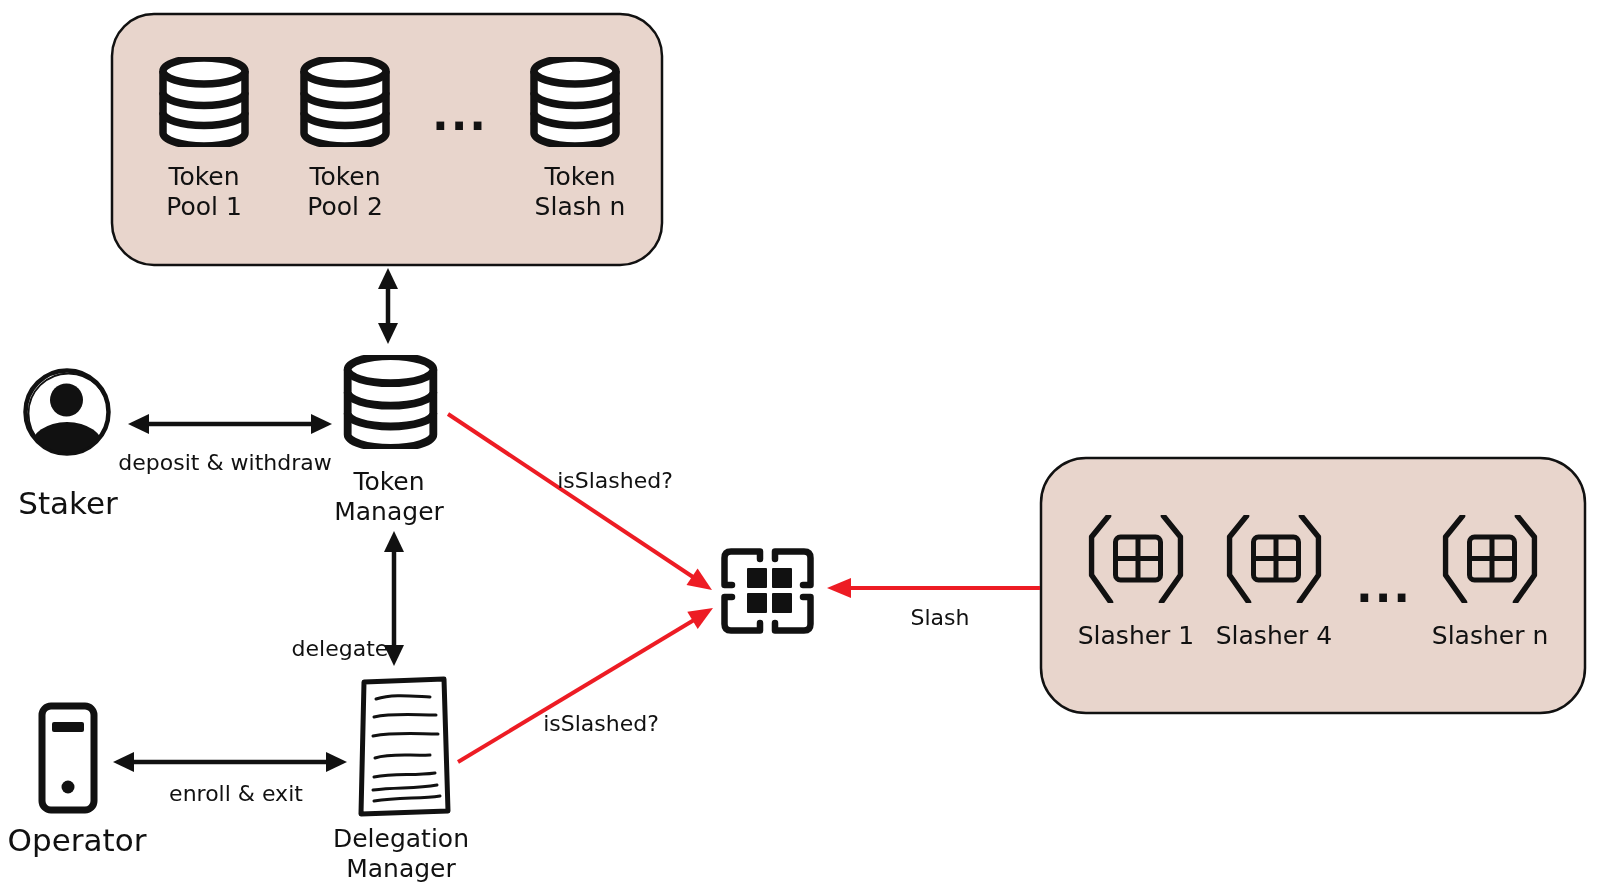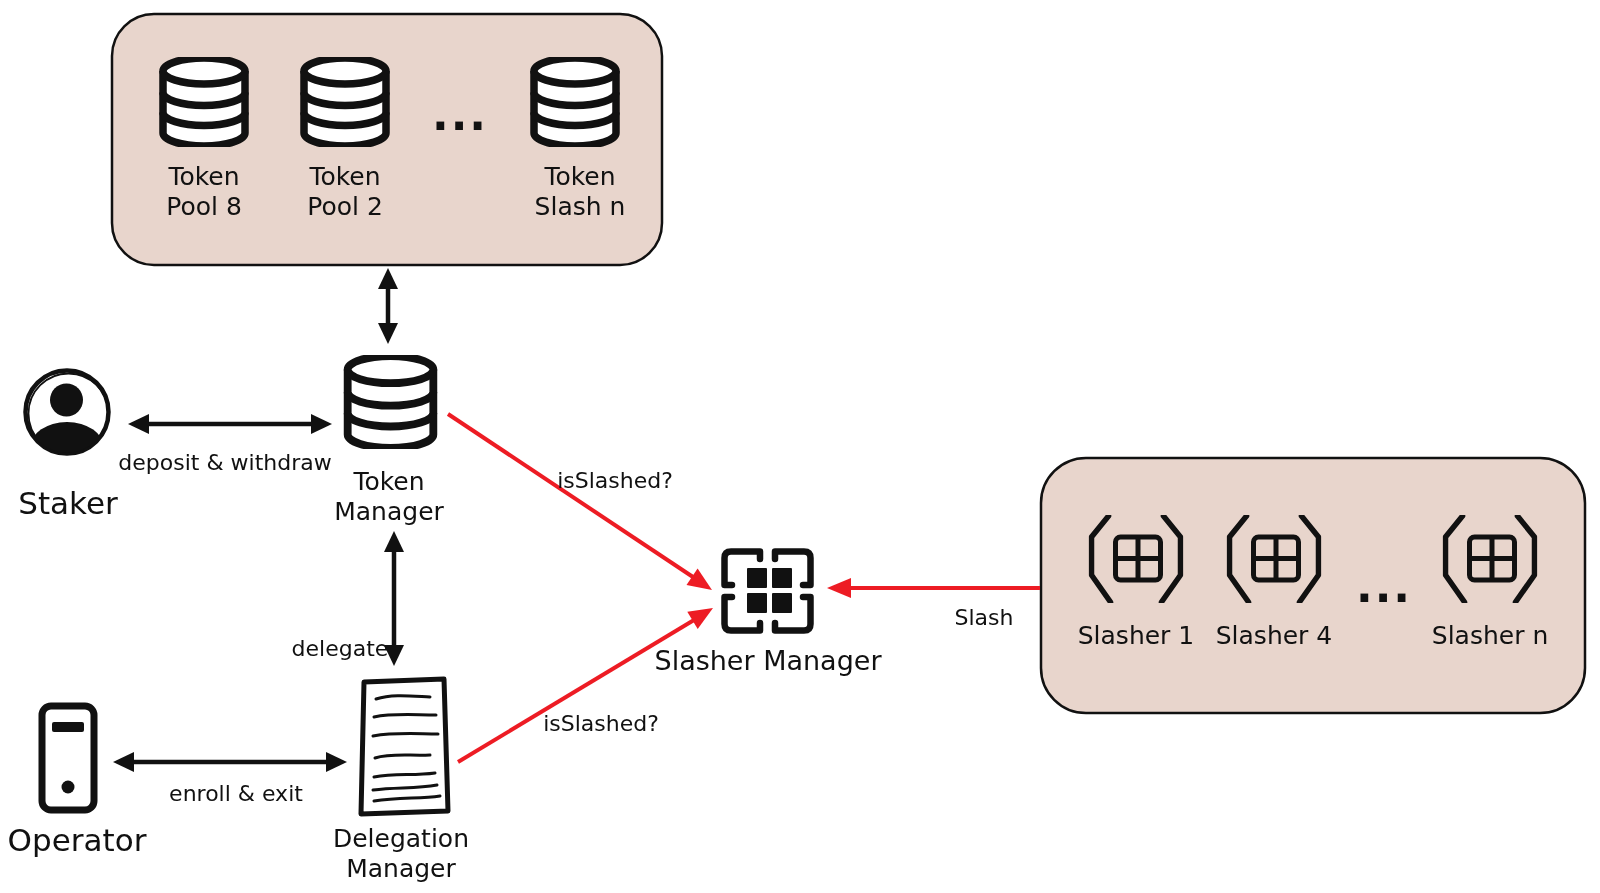--- a/index.html
+++ b/index.html
@@ -161,21 +161,21 @@
     </g>
 
     <g>
       <line class="s-red" stroke-width="4" x1="1040" y1="588" x2="849" y2="588"></line>
       <polygon class="f-red" points="827,588 851,578 851,598"></polygon>
     </g>
   </svg>
 
   <div class="lbl lbl-node" style="left:204px;top:191px;">
     <div>Token</div>
-    <div>Pool 8</div>
+    <div>Pool 1</div>
   </div>
   <div class="lbl lbl-node" style="left:345px;top:191px;">
     <div>Token</div>
     <div>Pool 2</div>
   </div>
   <div class="lbl lbl-node" style="left:580px;top:191px;">
     <div>Token</div>
     <div>Slash n</div>
   </div>
 
@@ -183,25 +183,24 @@
   <div class="lbl lbl-actor" style="left:69px;top:841px;padding-left:16px;">Operator</div>
 
   <div class="lbl lbl-node" style="left:389px;top:496px;">
     <div>Token</div>
     <div>Manager</div>
   </div>
   <div class="lbl lbl-node" style="left:401px;top:853px;">
     <div>Delegation</div>
     <div>Manager</div>
   </div>
-  <div class="lbl lbl-node-lg" style="left:768px;top:661px;">Slasher Manager</div>
 
   <div class="lbl lbl-node" style="left:1136px;top:636px;">Slasher 1</div>
   <div class="lbl lbl-node" style="left:1274px;top:636px;">Slasher 4</div>
   <div class="lbl lbl-node" style="left:1490px;top:636px;">Slasher n</div>
 
   <div class="lbl lbl-edge" style="left:225px;top:463px;">deposit &amp; withdraw</div>
   <div class="lbl lbl-edge" style="left:340px;top:609px;margin-top:40px;">delegate</div>
   <div class="lbl lbl-edge" style="left:236px;top:794px;">enroll &amp; exit</div>
   <div class="lbl lbl-edge" style="left:615px;top:481px;">isSlashed?</div>
   <div class="lbl lbl-edge" style="left:601px;top:724px;">isSlashed?</div>
-  <div class="lbl lbl-edge" style="left:940px;top:618px;margin-left:44px;">Slash</div>
+  <div class="lbl lbl-edge" style="left:940px;top:618px;">Slash</div>
 </div>
 
 </body></html>

